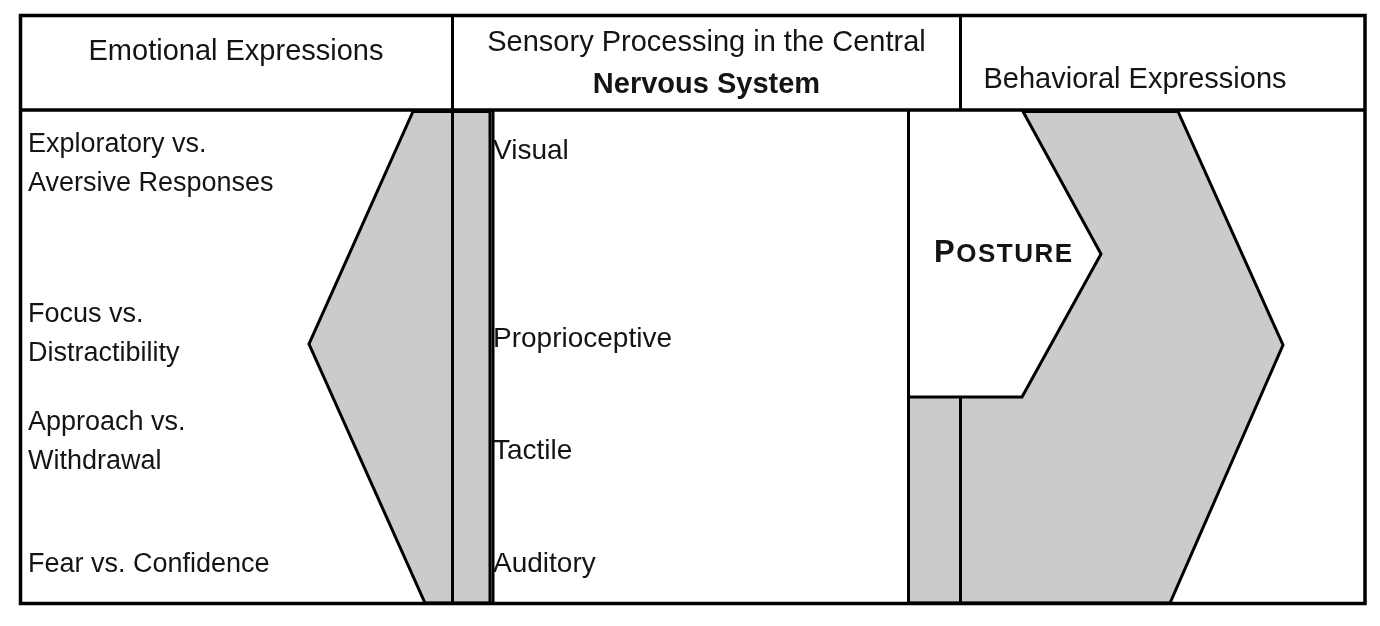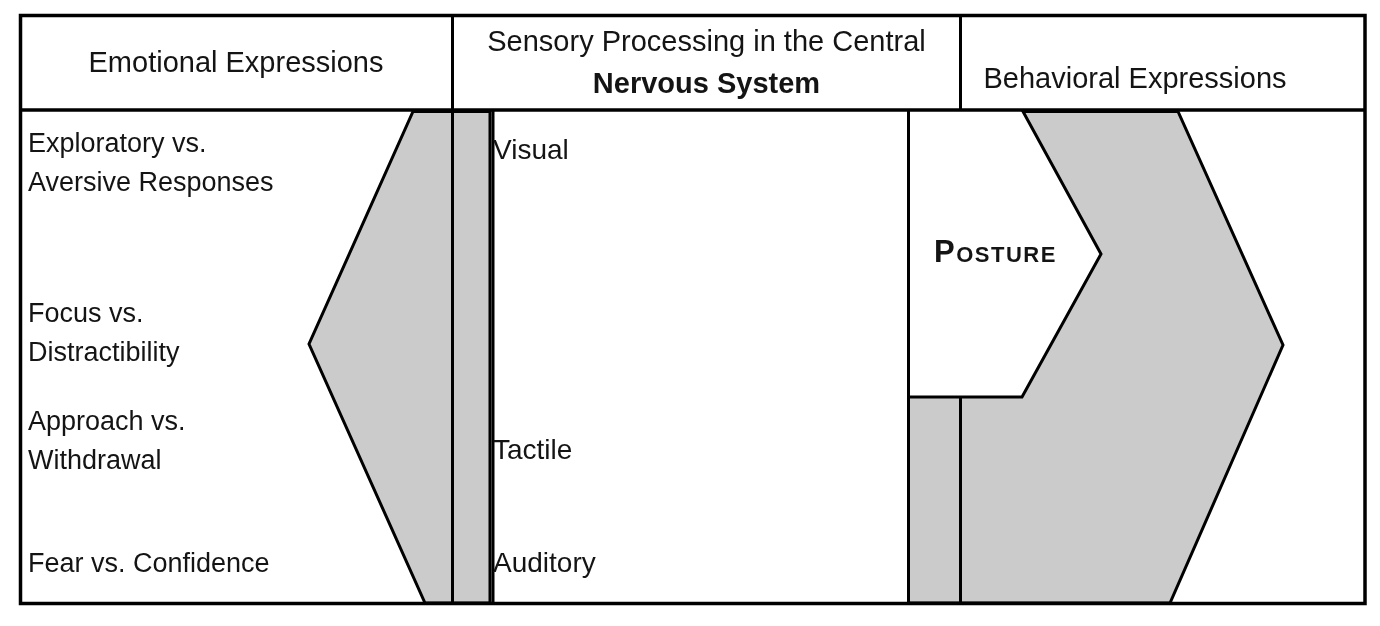--- a/index.html
+++ b/index.html
@@ -17,21 +17,21 @@
     color: #141414;
     white-space: nowrap;
     transform: translateY(-50%);
     line-height: 1;
   }
   .hdr { font-size: 29px; text-align: center; }
   .item { font-size: 27px; }
   .mid { font-size: 28px; text-align: left; }
   .smallcaps { font-weight: 700; letter-spacing: 1.5px; color: #141414; }
   .smallcaps .cap  { font-size: 31px; }
-  .smallcaps .rest { font-size: 22px; }
+  .smallcaps .rest { font-size: 26px; }
 </style>
 </head>
 <body>
 
 <div class="stage">
 
   <svg width="1380" height="626" viewBox="0 0 1380 626">
 
     <polygon points="413,111.5 490,111.5 490,603 425,603 309,344" stroke="#000000" stroke-width="3" stroke-linejoin="miter" fill="#cbcbcb"></polygon>
 
@@ -40,21 +40,21 @@
     <line x1="452.5" y1="15" x2="452.5" y2="603" stroke="#000000" stroke-width="3"></line>
     <line x1="960.5" y1="15" x2="960.5" y2="110" stroke="#000000" stroke-width="3"></line>
     <line x1="960.5" y1="397" x2="960.5" y2="603" stroke="#000000" stroke-width="3"></line>
     <line x1="493" y1="110" x2="493" y2="603" stroke="#000000" stroke-width="3"></line>
     <line x1="908.5" y1="110" x2="908.5" y2="603" stroke="#000000" stroke-width="3"></line>
     <line x1="19" y1="110" x2="1366" y2="110" stroke="#000000" stroke-width="3.5"></line>
 
     <rect x="20.5" y="15.5" width="1344.5" height="588" fill="none" stroke="#000000" stroke-width="3.5"></rect>
   </svg>
 
-  <div class="txt hdr" style="left:20px; width:432px; top:62px;">Emotional Expressions</div>
+  <div class="txt hdr" style="left:20px; width:432px; top:50px;">Emotional Expressions</div>
 
   <div style="position:absolute; left:453px; width:507px; top:0;">
     <div class="txt hdr" style="left:0; width:507px; top:41px;">Sensory Processing in the Central</div>
     <div class="txt hdr" style="left:0; width:507px; top:83px;font-weight:bold;">Nervous System</div>
   </div>
 
   <div class="txt hdr" style="left:933px; width:404px; top:52px;margin-top:26px;">Behavioral Expressions</div>
 
   <div class="txt item" style="left:28px; top:143px;">Exploratory vs.</div>
   <div class="txt item" style="left:28px; top:182px;">Aversive Responses</div>
@@ -62,20 +62,21 @@
 
   <div class="txt item" style="left:28px; top:313px;">Focus vs.</div>
   <div class="txt item" style="left:28px; top:352px;">Distractibility</div>
 
   <div class="txt item" style="left:28px; top:421px;">Approach vs.</div>
   <div class="txt item" style="left:28px; top:460px;">Withdrawal</div>
 
   <div class="txt item" style="left:28px; top:563px;">Fear vs. Confidence</div>
 
   <div class="txt mid" style="left:493px; width:415px; top:150px;">Visual</div>
+  <div class="txt mid" style="left:493px; width:415px; top:338px;">Proprioceptive</div>
   <div class="txt mid" style="left:493px; width:415px; top:450px;">Tactile</div>
   <div class="txt mid" style="left:493px; width:415px; top:563px;">Auditory</div>
 
   <div class="txt smallcaps" style="left:934px; top:251px;">
     <span class="cap">P</span><span class="rest">OSTURE</span>
   </div>
 
 
 </div>
 

